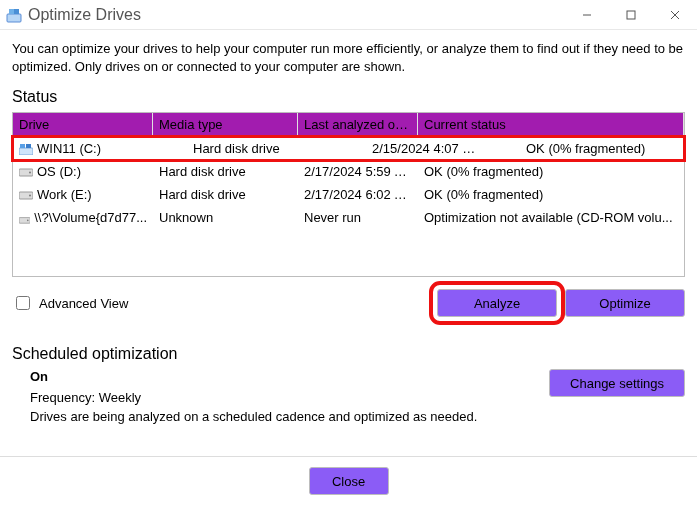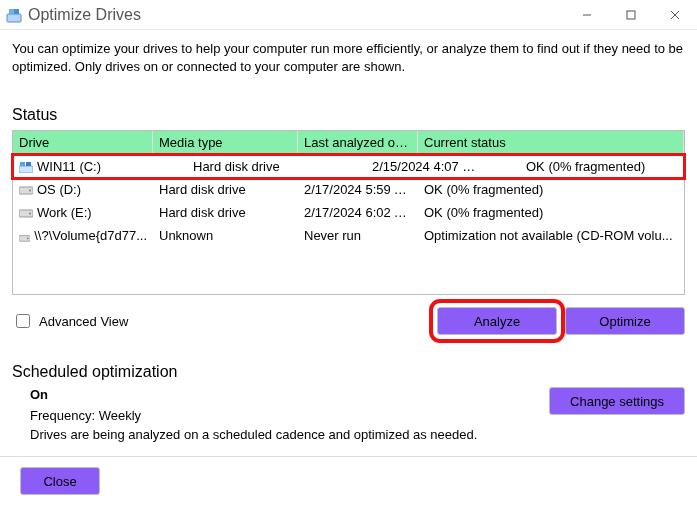--- a/index.html
+++ b/index.html
@@ -3,25 +3,25 @@
 <meta charset="utf-8">
 <style>
   * { box-sizing: border-box; font-family: "Segoe UI", Tahoma, sans-serif; }
   body { margin: 0; background: #fff; width: 697px; height: 505px; overflow: hidden; font-size: 13px; color: #000; }
   .titlebar { height: 30px; display: flex; align-items: center; padding: 0 0 0 6px; background: #fff; border-bottom: 1px solid #e8e8e8; }
   .titlebar .icon { width: 16px; height: 16px; margin-right: 6px; }
   .titlebar .title { flex: 1; font-size: 16px; color: #555; }
   .winbtns { display: flex; }
   .winbtn { width: 44px; height: 30px; display: flex; align-items: center; justify-content: center; color: #555; }
   .content { padding: 10px 12px 0 12px; }
-  .desc { font-size: 13px; line-height: 1.4; margin-bottom: 30px; }
+  .desc { font-size: 13px; line-height: 1.4; margin-bottom: 12px; }
   .section-label { font-size: 16px; margin-bottom: 6px; }
   .drive-table { border: 1px solid #bdbdbd; height: 165px; background: #fff; }
   .thead, .trow { display: flex; }
-  .thead { background: #86efac; font-size: 13px; }
+  .thead { background: #a21caf; font-size: 13px; }
   .th, .td {
     padding: 4px 6px;
     font-size: 13px;
     white-space: nowrap;
     overflow: hidden;
     text-overflow: ellipsis;
   }
   .th { border-right: 1px solid #e0e0e0; border-bottom: 1px solid #e0e0e0; }
   .col-drive { width: 140px; }
   .col-media { width: 145px; }
@@ -33,21 +33,21 @@
   .below-table { display: flex; align-items: center; margin-top: 12px; gap: 8px; }
   .adv { display: flex; align-items: center; gap: 6px; flex: 1; }
   .adv input { width: 14px; height: 14px; }
   .btn { background: #8b5cf6; border: 1px solid #bdbdbd; border-radius: 3px; height: 28px; padding: 0 20px; font-size: 13px; min-width: 120px; }
   .btn-hl { outline: 4px solid #e11; outline-offset: 4px; }
   .sched { margin-top: 28px; }
   .sched-body { display: flex; margin-top: 6px; }
   .sched-text { flex: 1; padding-left: 18px; }
   .sched-text .on { font-weight: 600; margin-bottom: 6px; }
   .sched-text p { margin: 0 0 4px 0; font-size: 13px; }
-  .footer { position: absolute; bottom: 0; left: 0; right: 0; border-top: 1px solid #ddd; padding: 10px 20px; display: flex; justify-content: flex-start; background: #fff; }
+  .footer { position: absolute; bottom: 0; left: 0; right: 0; border-top: 1px solid #ddd; padding: 10px 4px; display: flex; justify-content: center; background: #fff; }
   .footer .btn { min-width: 80px; }
 </style>
 </head>
 <body>
 
 <div class="titlebar">
   <span class="icon">
     <svg viewBox="0 0 16 16">
         <rect x="1" y="7" width="14" height="8" rx="1" fill="#b7d6f6" stroke="#5a8dd6"></rect>
         <rect x="3" y="2" width="5" height="5" fill="#6fb0e8"></rect>

